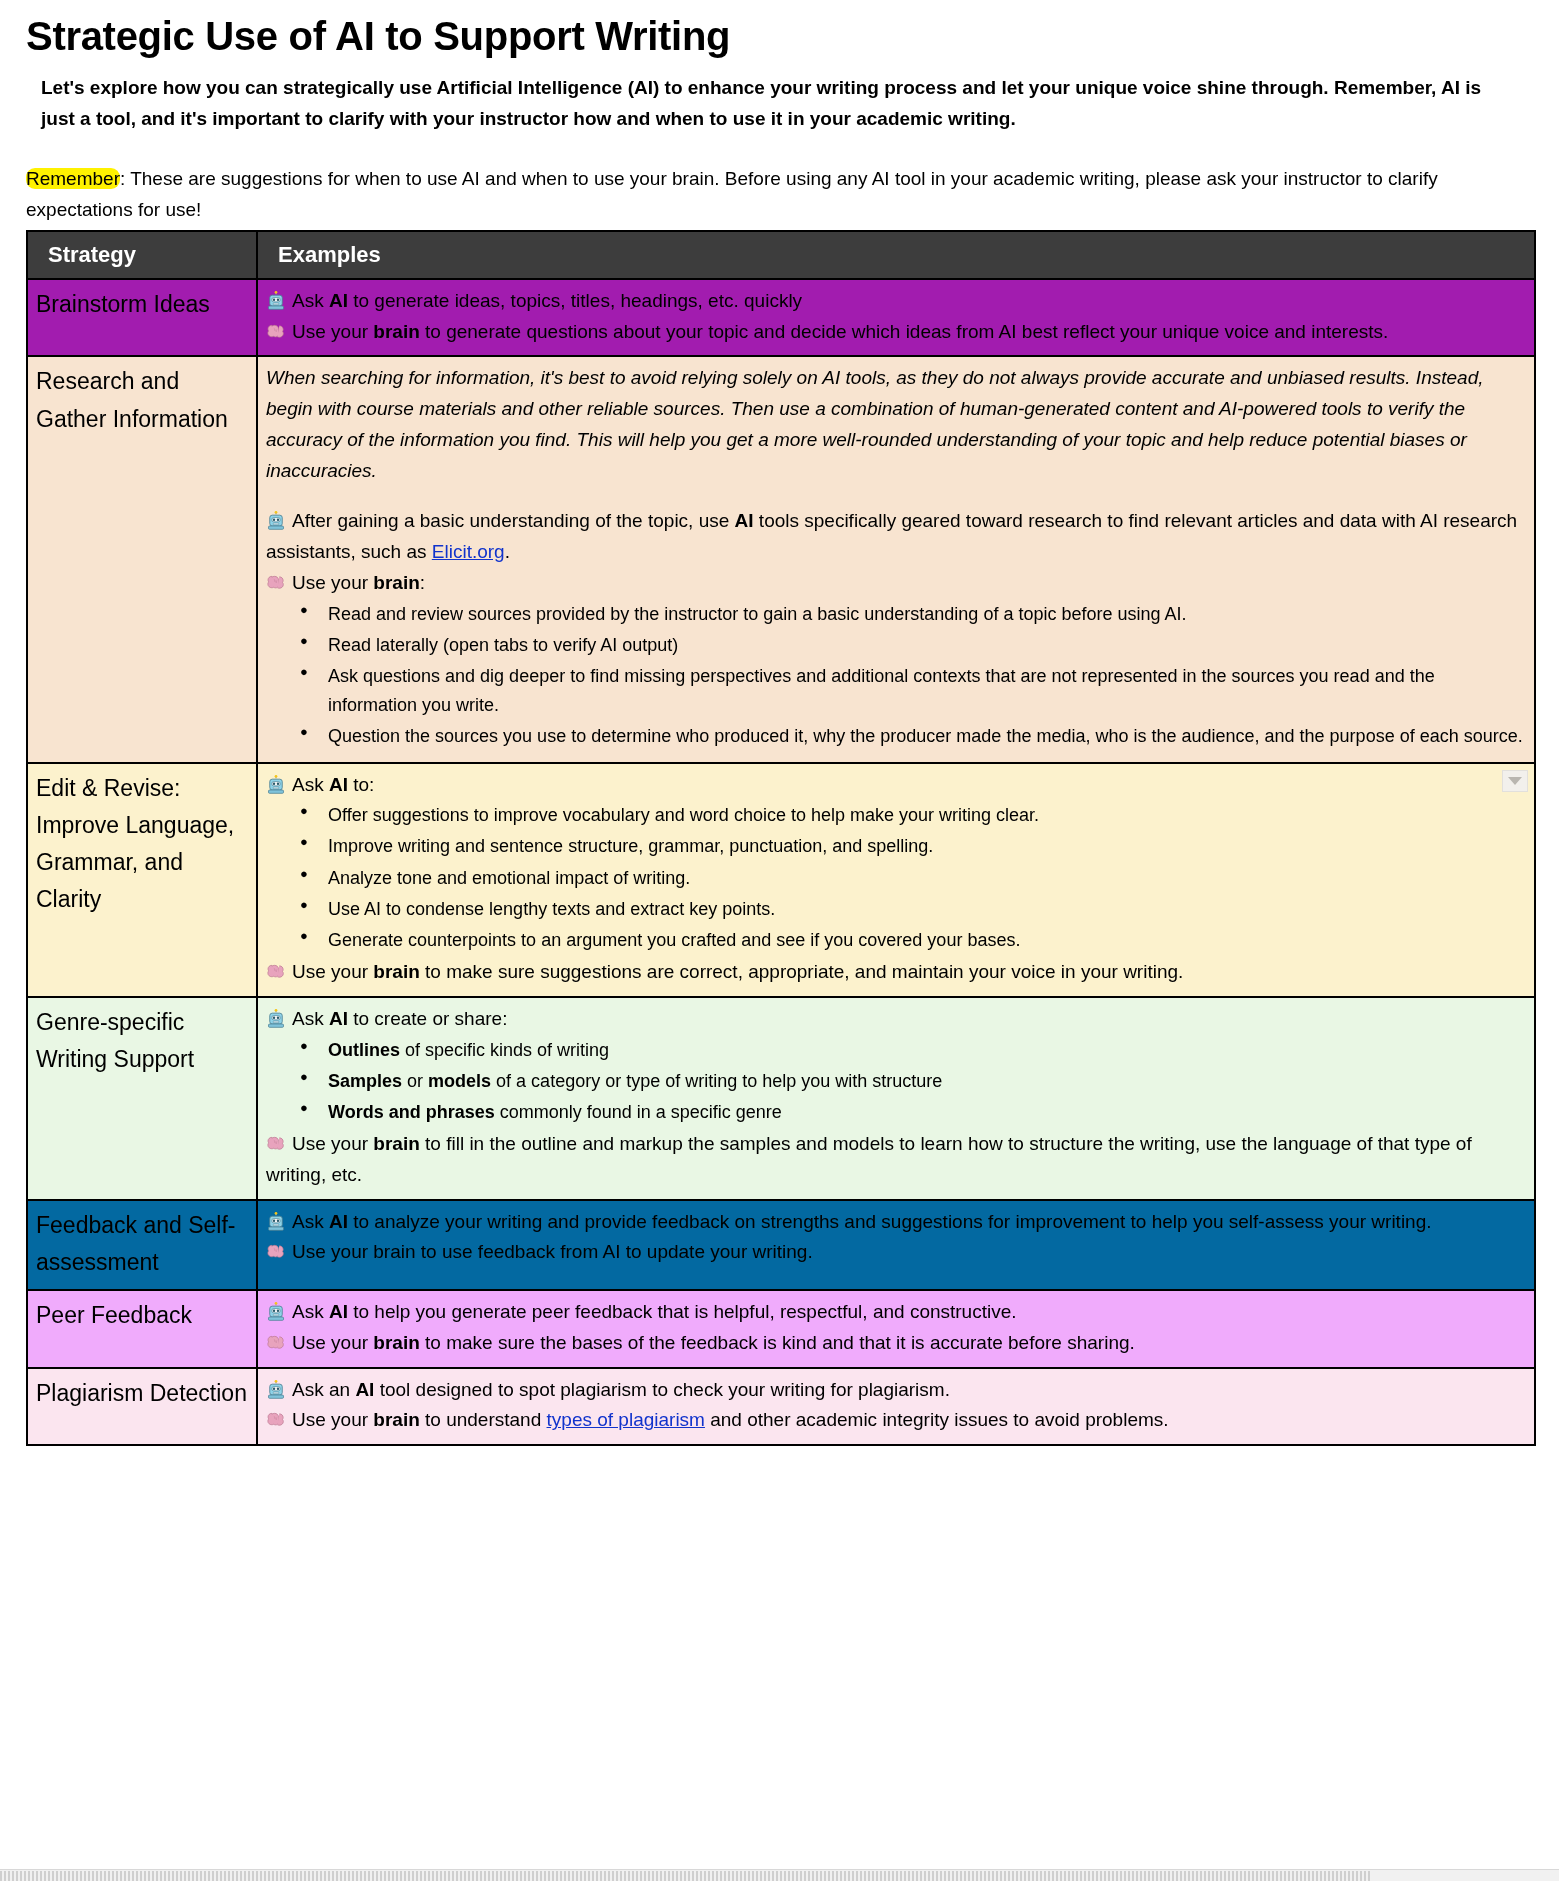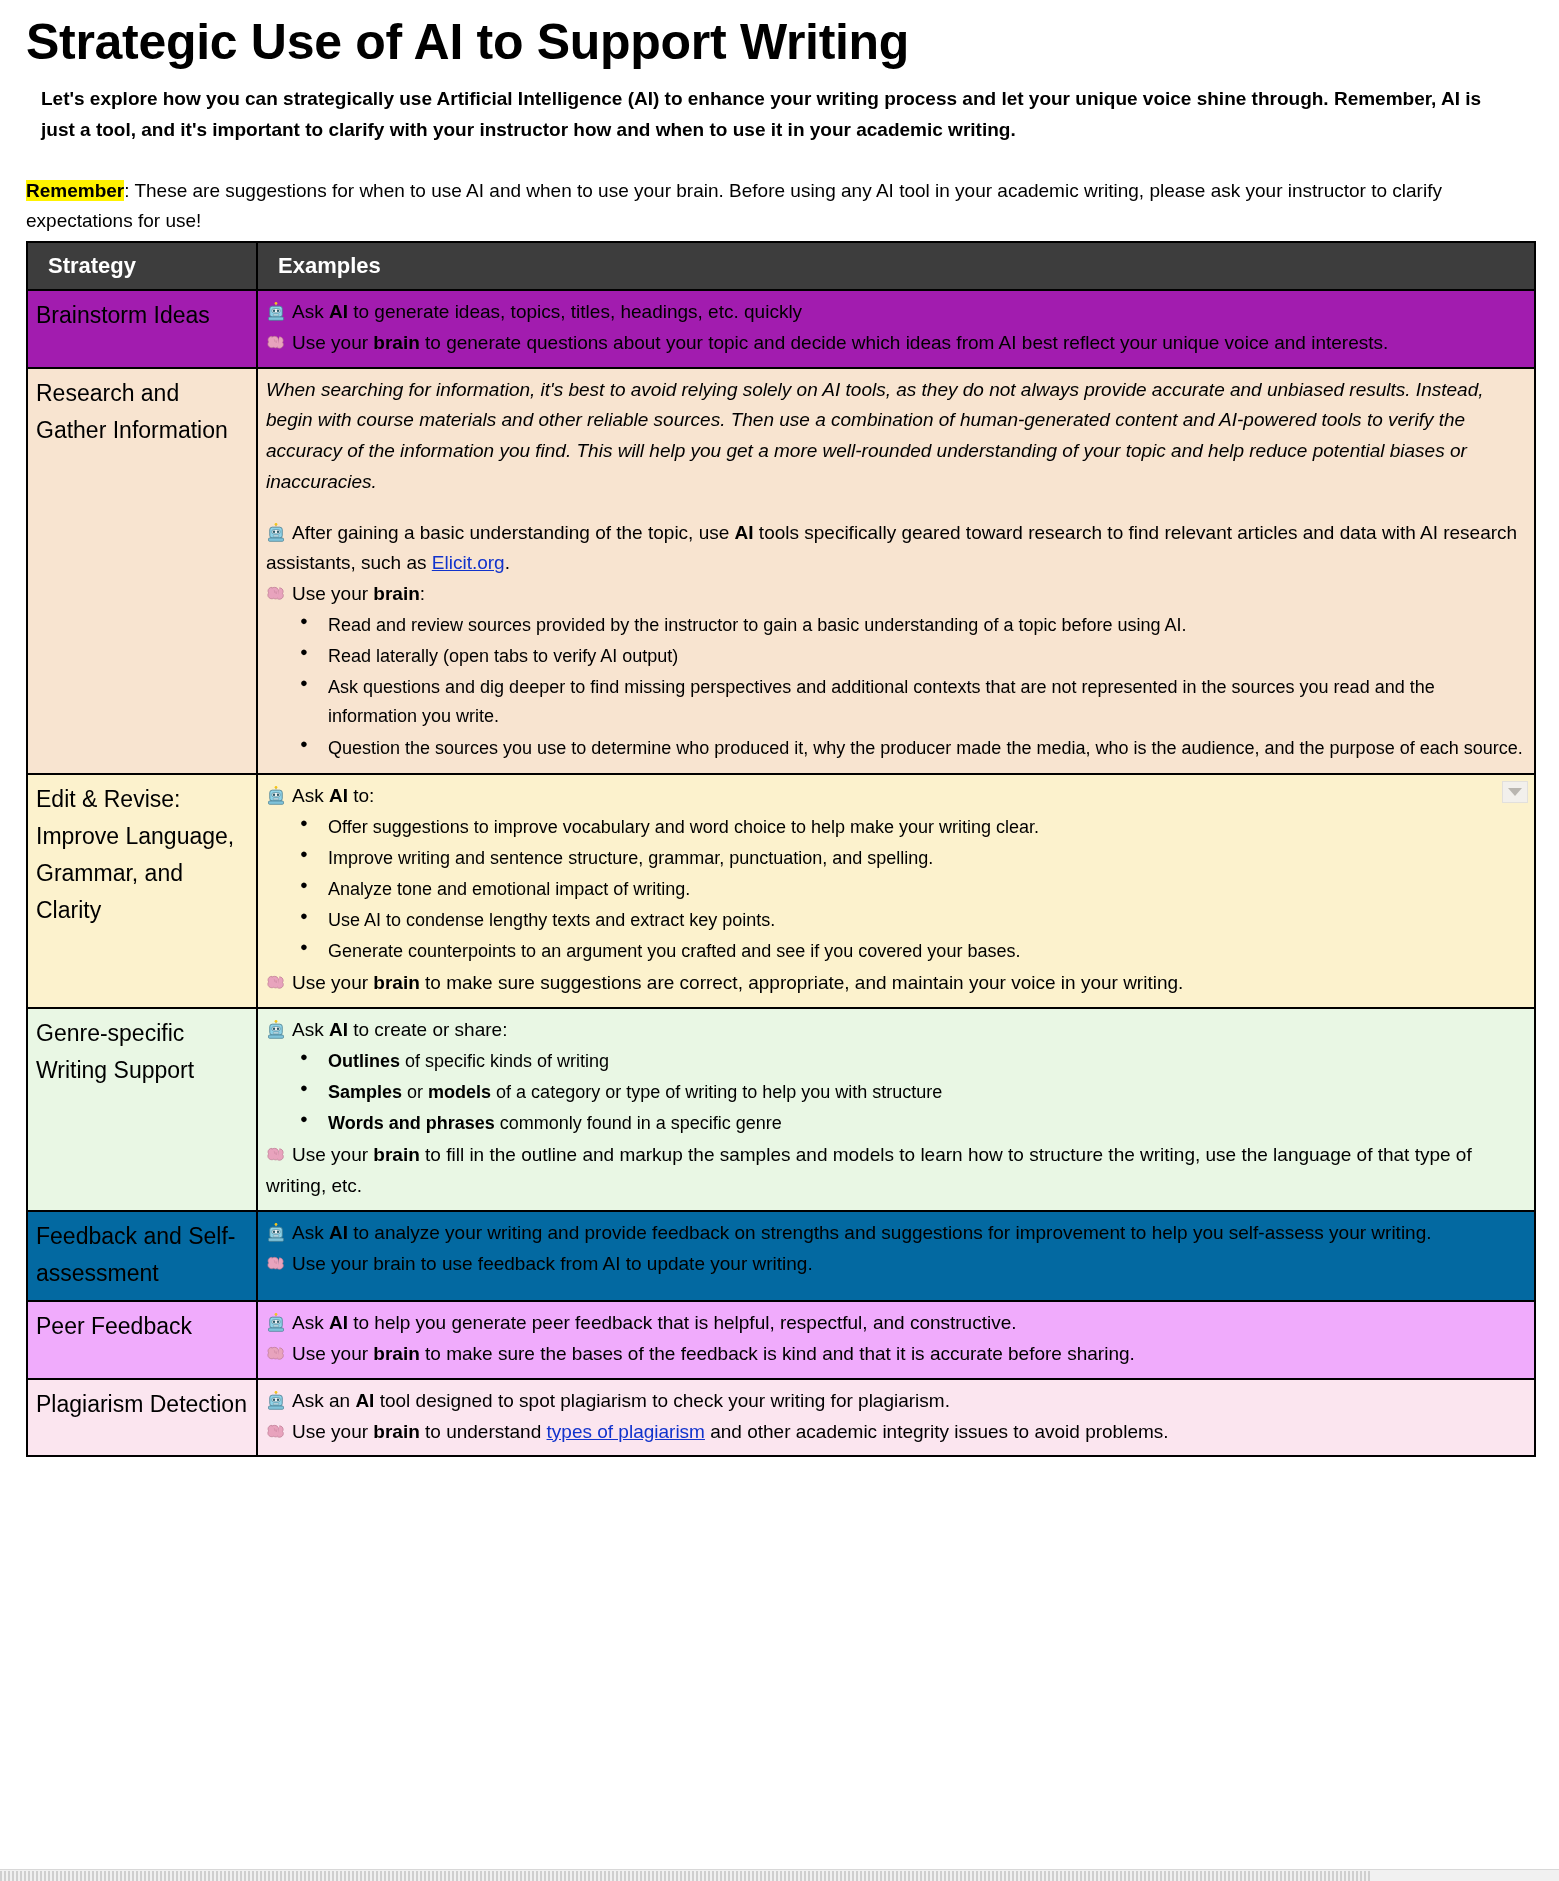--- a/index.html
+++ b/index.html
@@ -14,21 +14,21 @@
     color: #000000;
     overflow: hidden;
     position: relative;
   }
   .page {
     padding: 14px 0 0 26px;
     width: 1559px;
   }
   
   .doc-title {
-    font-size: 50px;
+    font-size: 40px;
     font-weight: bold;
     letter-spacing: -0.3px;
     line-height: 1.12;
     margin: 0 0 14px 0;
   }
   .intro-p {
     font-size: 19px;
     font-weight: bold;
     line-height: 1.62;
     margin: 0 0 30px 15px;
@@ -37,21 +37,22 @@
   .body-p {
     font-size: 19px;
     font-weight: normal;
     line-height: 1.65;
     margin: 0 0 30px 0;
     max-width: 1470px;
   }
   .body-p b { font-weight: bold; }
   .hl {
     background: #fff200;
-    font-weight: bold;
+    font-weight: normal;
+    border-radius: 9px;
   }
   .remember-p {
     font-size: 19px;
     line-height: 1.62;
     margin: 0 0 4px 0;
     max-width: 1470px;
   }
 
   
   .tbl-wrap {

